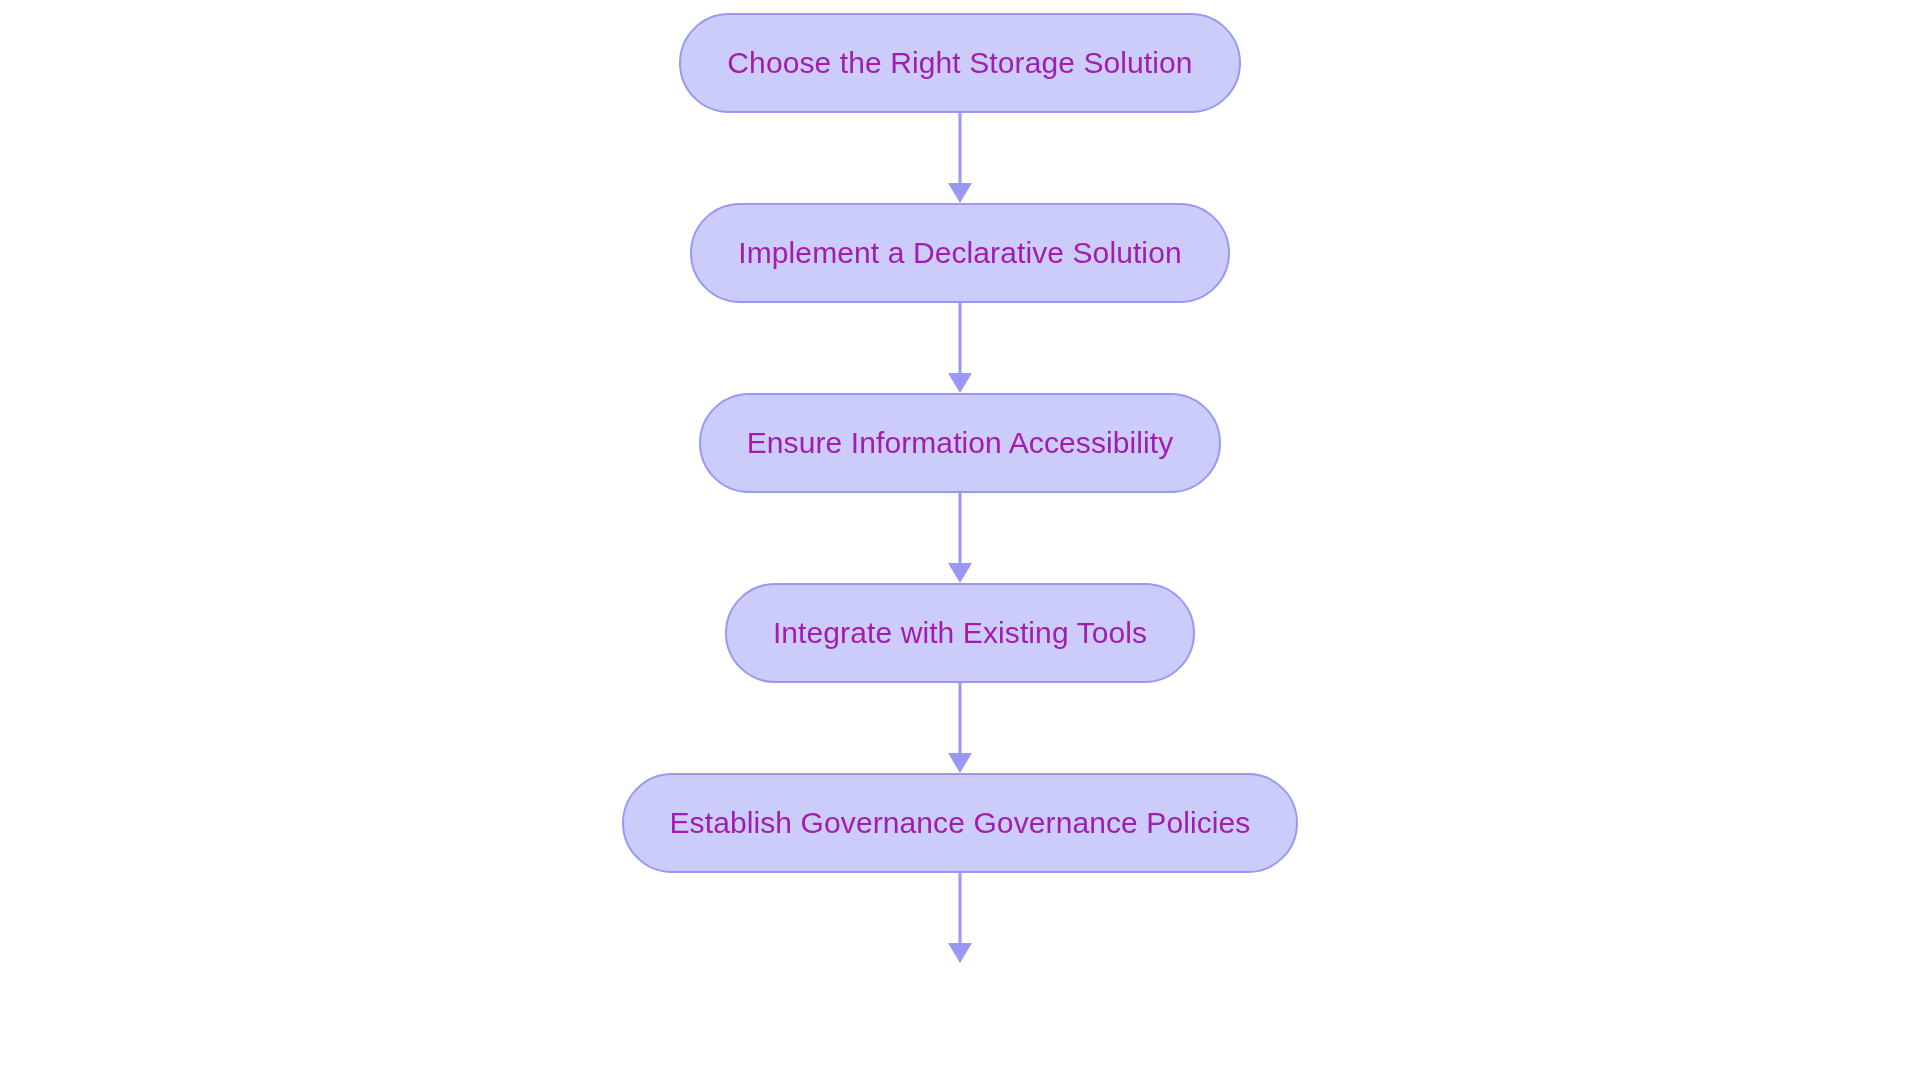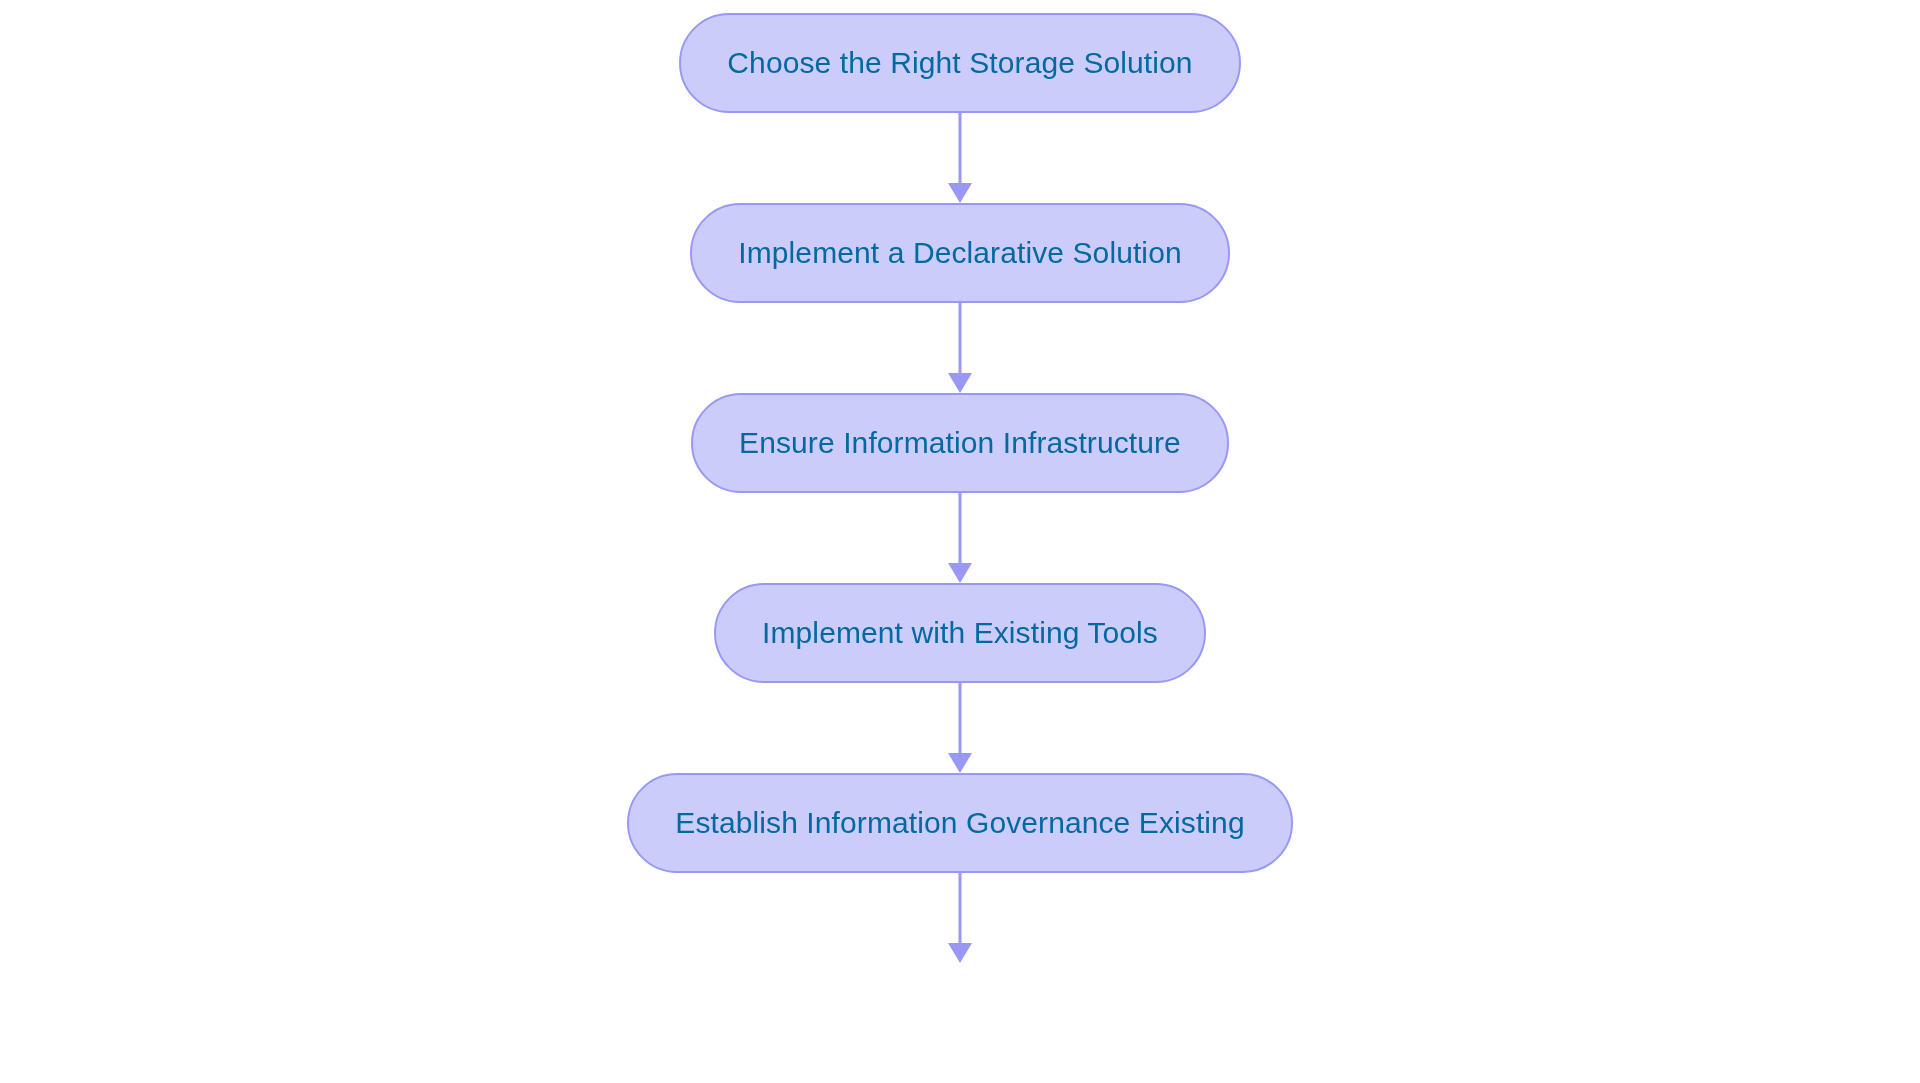--- a/index.html
+++ b/index.html
@@ -33,21 +33,21 @@
   }
   .node {
     box-sizing: border-box;
     height: 100px;
     background: #ccccfa;
     border: 2px solid #9999f5;
     border-radius: 50px;
     display: flex;
     align-items: center;
     justify-content: center;
-    color: #0369a1;
+    color: #a21caf;
     font-size: 30px;
     font-weight: 400;
     letter-spacing: 0.1px;
     white-space: nowrap;
     padding: 0 46px;
   }
   .node-label {
     display: block;
     line-height: 1;
   }
@@ -92,43 +92,43 @@
     </div>
 
     <div class="connector">
       <svg viewBox="0 0 40 90" xmlns="http://www.w3.org/2000/svg" aria-hidden="true">
         <line x1="20" y1="0" x2="20" y2="74" stroke="#9999f5" stroke-width="3"></line>
         <polygon points="8,70 32,70 20,90" fill="#9999f5"></polygon>
       </svg>
     </div>
 
     <div class="node">
-      <span class="node-label">Ensure Information Infrastructure</span>
+      <span class="node-label">Ensure Information Accessibility</span>
     </div>
 
     <div class="connector">
       <svg viewBox="0 0 40 90" xmlns="http://www.w3.org/2000/svg" aria-hidden="true">
         <line x1="20" y1="0" x2="20" y2="74" stroke="#9999f5" stroke-width="3"></line>
         <polygon points="8,70 32,70 20,90" fill="#9999f5"></polygon>
       </svg>
     </div>
 
     <div class="node">
-      <span class="node-label">Implement with Existing Tools</span>
+      <span class="node-label">Integrate with Existing Tools</span>
     </div>
 
     <div class="connector">
       <svg viewBox="0 0 40 90" xmlns="http://www.w3.org/2000/svg" aria-hidden="true">
         <line x1="20" y1="0" x2="20" y2="74" stroke="#9999f5" stroke-width="3"></line>
         <polygon points="8,70 32,70 20,90" fill="#9999f5"></polygon>
       </svg>
     </div>
 
     <div class="node">
-      <span class="node-label">Establish Information Governance Existing</span>
+      <span class="node-label">Establish Governance Governance Policies</span>
     </div>
 
     <div class="connector">
       <svg viewBox="0 0 40 90" xmlns="http://www.w3.org/2000/svg" aria-hidden="true">
         <line x1="20" y1="0" x2="20" y2="74" stroke="#9999f5" stroke-width="3"></line>
         <polygon points="8,70 32,70 20,90" fill="#9999f5"></polygon>
       </svg>
     </div>
 
 

